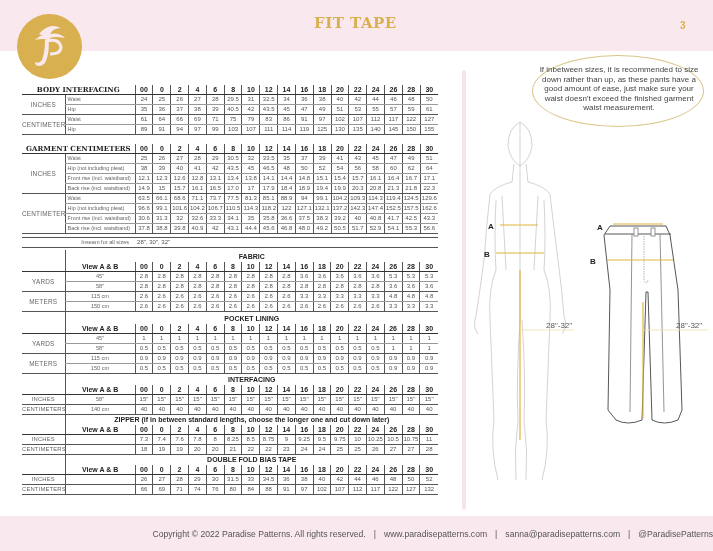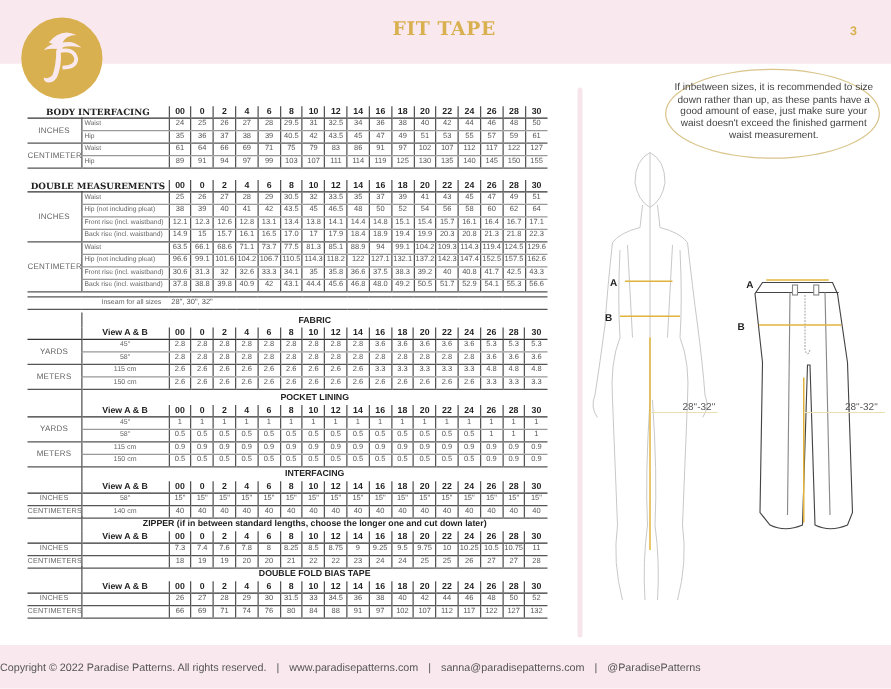--- a/index.html
+++ b/index.html
@@ -5,21 +5,21 @@
   * { box-sizing: border-box; margin: 0; padding: 0; }
   html, body { width: 713px; height: 551px; background: #ffffff; overflow: hidden; }
   body { position: relative; font-family: "Liberation Sans", sans-serif; color: #444; }
 
   .header-band { position: absolute; left: 0; top: 0; width: 713px; height: 51px; background: #f9e9ef; }
   .logo { position: absolute; left: 17px; top: 14px; width: 65px; height: 65px; border-radius: 50%; background: #d9b04f; overflow: hidden; }
   .page-title { position: absolute; left: 314px; top: 14px; font-family: "DejaVu Serif", serif; font-weight: bold; font-size: 15px; color: #d9b04f; letter-spacing: 0.5px; }
   .page-num { position: absolute; left: 680px; top: 20px; font-size: 10px; font-weight: bold; color: #d9b04f; }
 
   .footer-band { position: absolute; left: 0; top: 516px; width: 713px; height: 35px; background: #f9e9ef; }
-  .footer-text { position: absolute; left: 0; top: 529px; width: 713px; text-align: left; font-size: 8.6px; color: #555; white-space: nowrap; }
+  .footer-text { position: absolute; left: 0; top: 529px; width: 713px; text-align: right; font-size: 8.6px; color: #555; white-space: nowrap; }
   .footer-text .sep { margin: 0 8px; }
 
   .divider-bar { position: absolute; left: 462px; top: 70px; width: 4px; height: 440px; background: #f6e6ec; border-radius: 2px; }
 
   
   .tbl { position: absolute; left: 22px; border-collapse: collapse; table-layout: fixed; font-size: 6px; color: #555; }
   .tbl td { height: 9.5px; line-height: 9px; padding: 0; text-align: center; white-space: nowrap; overflow: hidden; }
   .tbl .c { border-left: 1px solid #555; }
   .tbl .lbl { text-align: left; padding-left: 2px; color: #666; font-size: 5.4px; border-left: 1px solid #555; }
   .tbl .grp { color: #666; font-size: 6.4px; letter-spacing: 0.2px; }
@@ -197,21 +197,21 @@
         <col style="width:17.8px">
         <col style="width:17.8px">
         <col style="width:17.8px">
         <col style="width:17.8px">
         <col style="width:17.8px">
         <col style="width:17.8px">
         <col style="width:17.8px">
       </colgroup>
       <tbody>
         <tr class="hdr">
-          <td colspan="2" class="ttl">DOUBLE MEASUREMENTS</td>
+          <td colspan="2" class="ttl">GARMENT CENTIMETERS</td>
           <td class="c">00</td>
           <td class="c">0</td>
           <td class="c">2</td>
           <td class="c">4</td>
           <td class="c">6</td>
           <td class="c">8</td>
           <td class="c">10</td>
           <td class="c">12</td>
           <td class="c">14</td>
           <td class="c">16</td>

